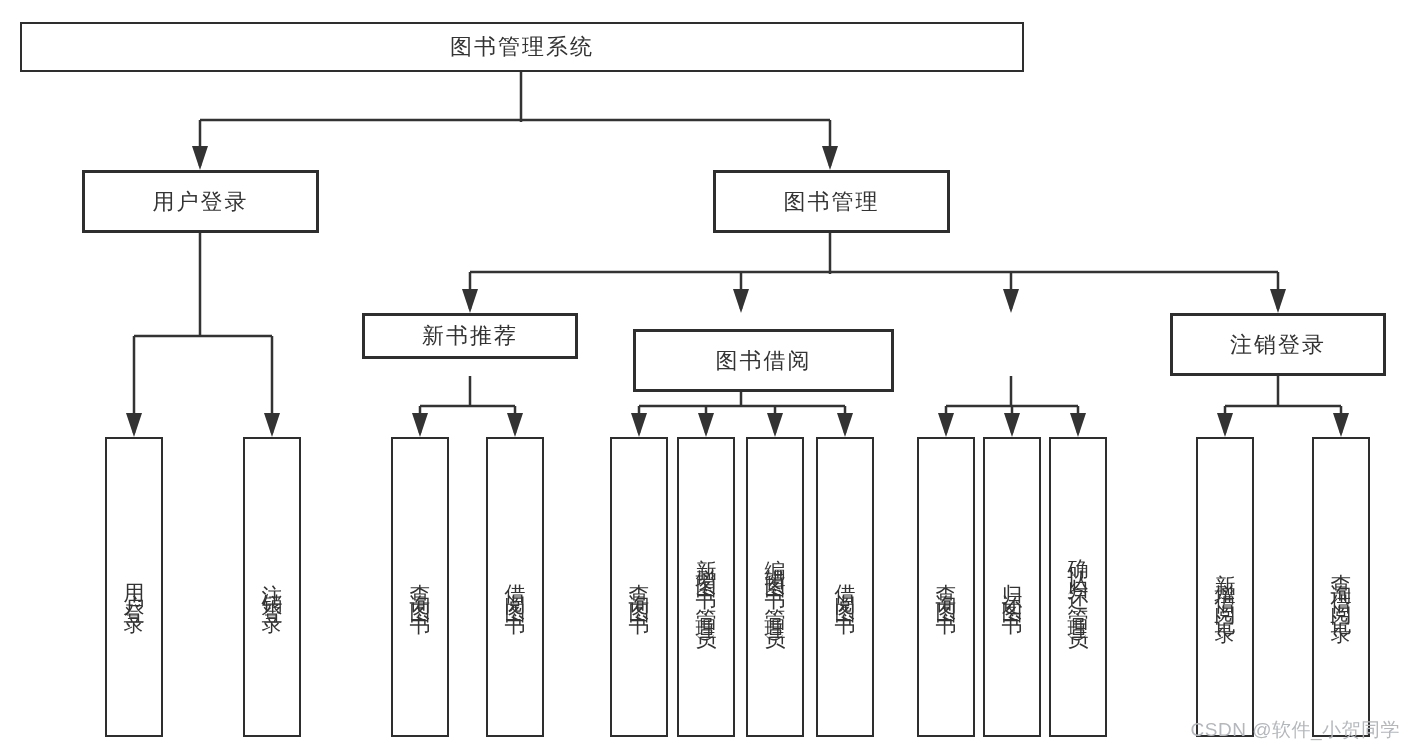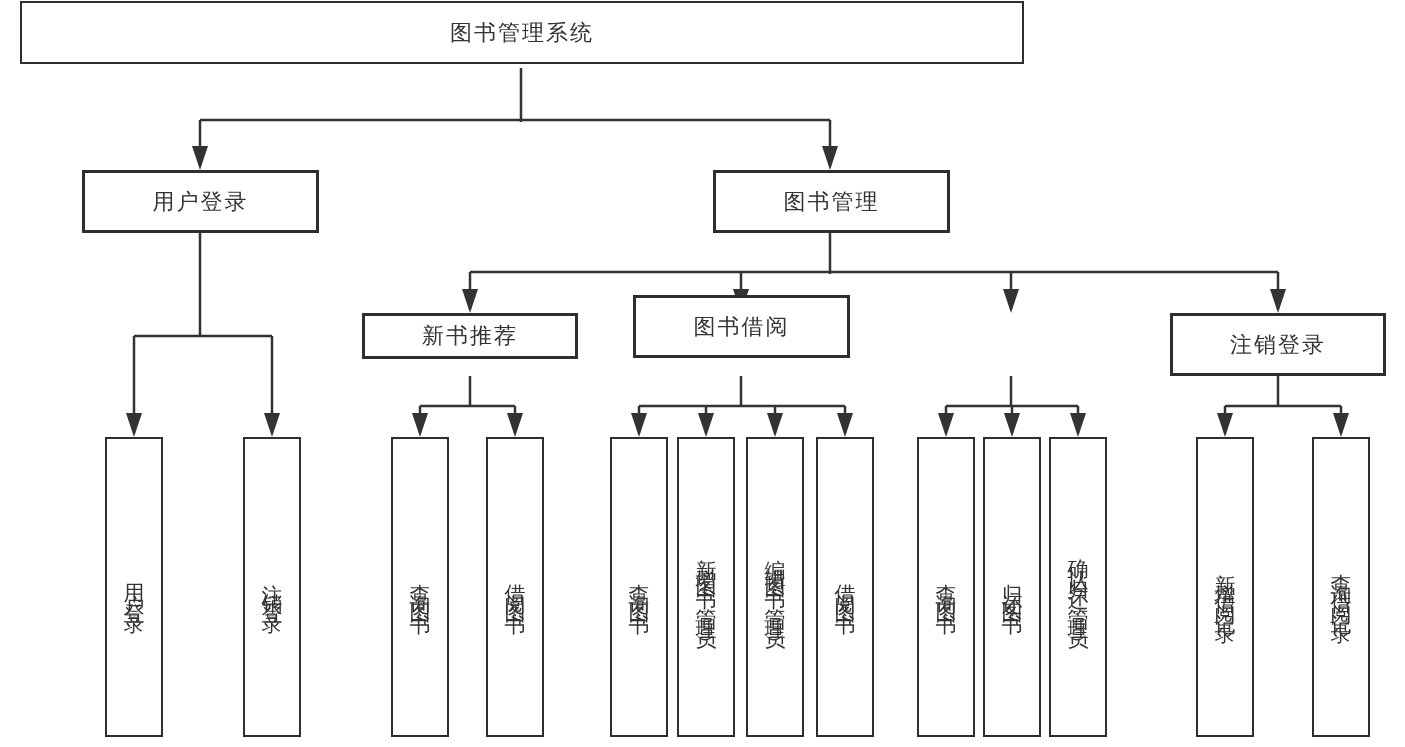--- a/index.html
+++ b/index.html
@@ -61,35 +61,35 @@
     <polygon class="ar" points="698,413 714,413 706,437"></polygon>
     <polygon class="ar" points="767,413 783,413 775,437"></polygon>
     <polygon class="ar" points="837,413 853,413 845,437"></polygon>
     <polygon class="ar" points="938,413 954,413 946,437"></polygon>
     <polygon class="ar" points="1004,413 1020,413 1012,437"></polygon>
     <polygon class="ar" points="1070,413 1086,413 1078,437"></polygon>
     <polygon class="ar" points="1217,413 1233,413 1225,437"></polygon>
     <polygon class="ar" points="1333,413 1349,413 1341,437"></polygon>
   </svg>
 
-  <div class="box" style="left:20px;top:1px;width:1004px;height:63px;border-width:2.5px">
+  <div class="box" style="left:20px;top:22px;width:1004px;height:50px;border-width:2.5px">
     <span class="lbl">图书管理系统</span>
   </div>
 
   <div class="box" style="left:82px;top:170px;width:237px;height:63px">
     <span class="lbl">用户登录</span>
   </div>
   <div class="box" style="left:713px;top:170px;width:237px;height:63px">
     <span class="lbl">图书管理</span>
   </div>
 
   <div class="box" style="left:362px;top:313px;width:216px;height:46px">
     <span class="lbl">新书推荐</span>
   </div>
-  <div class="box" style="left:633px;top:295px;width:217px;height:63px">
+  <div class="box" style="left:633px;top:329px;width:261px;height:63px">
     <span class="lbl">图书借阅</span>
   </div>
   <div class="box" style="left:1170px;top:313px;width:216px;height:63px">
     <span class="lbl">注销登录</span>
   </div>
 
   <div class="box leaf" style="left:105px;top:437px;width:58px;height:300px">
     <span class="lbl">用户登录</span>
   </div>
   <div class="box leaf" style="left:243px;top:437px;width:58px;height:300px">
@@ -126,14 +126,15 @@
     <span class="lbl">确认归还（管理员）</span>
   </div>
 
   <div class="box leaf" style="left:1196px;top:437px;width:58px;height:300px">
     <span class="lbl">新增借阅记录</span>
   </div>
   <div class="box leaf" style="left:1312px;top:437px;width:58px;height:300px">
     <span class="lbl">查询借阅记录</span>
   </div>
 
+  <div class="watermark">CSDN @软件_小贺同学</div>
 
 </div>
 
 </body></html>

